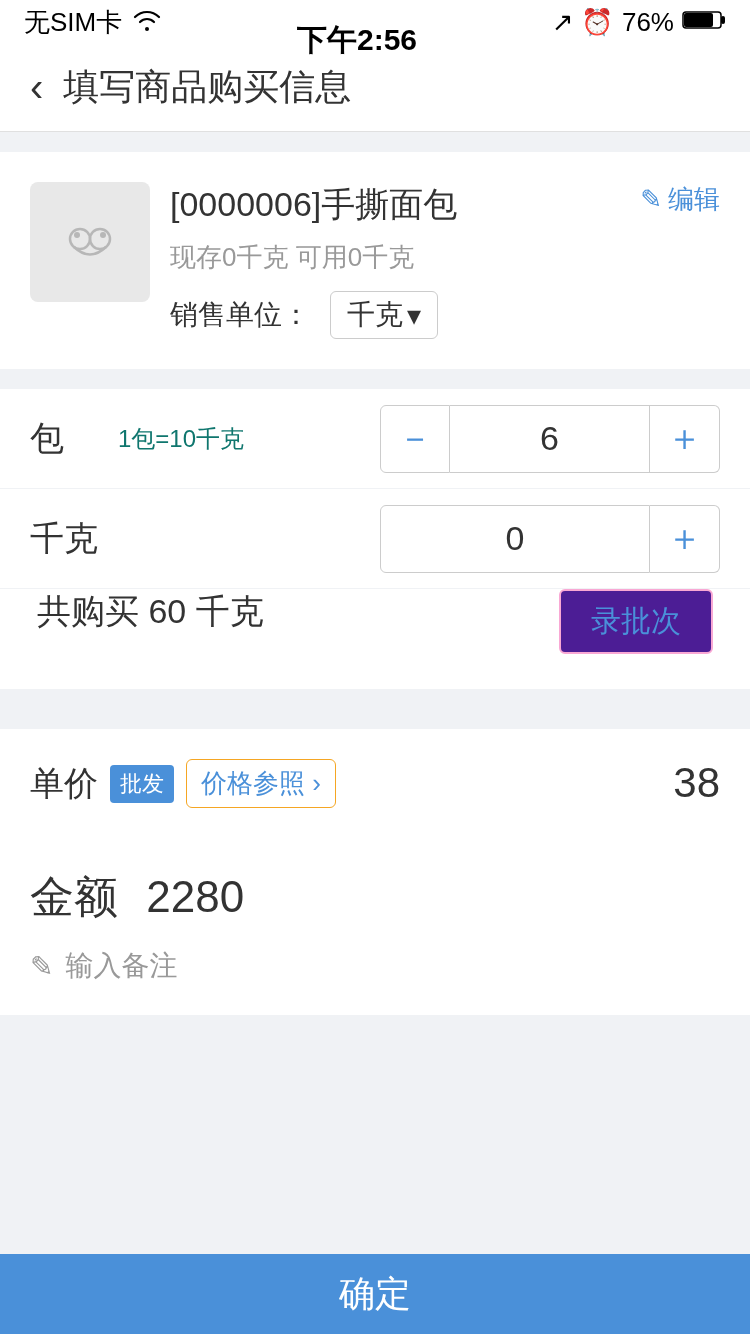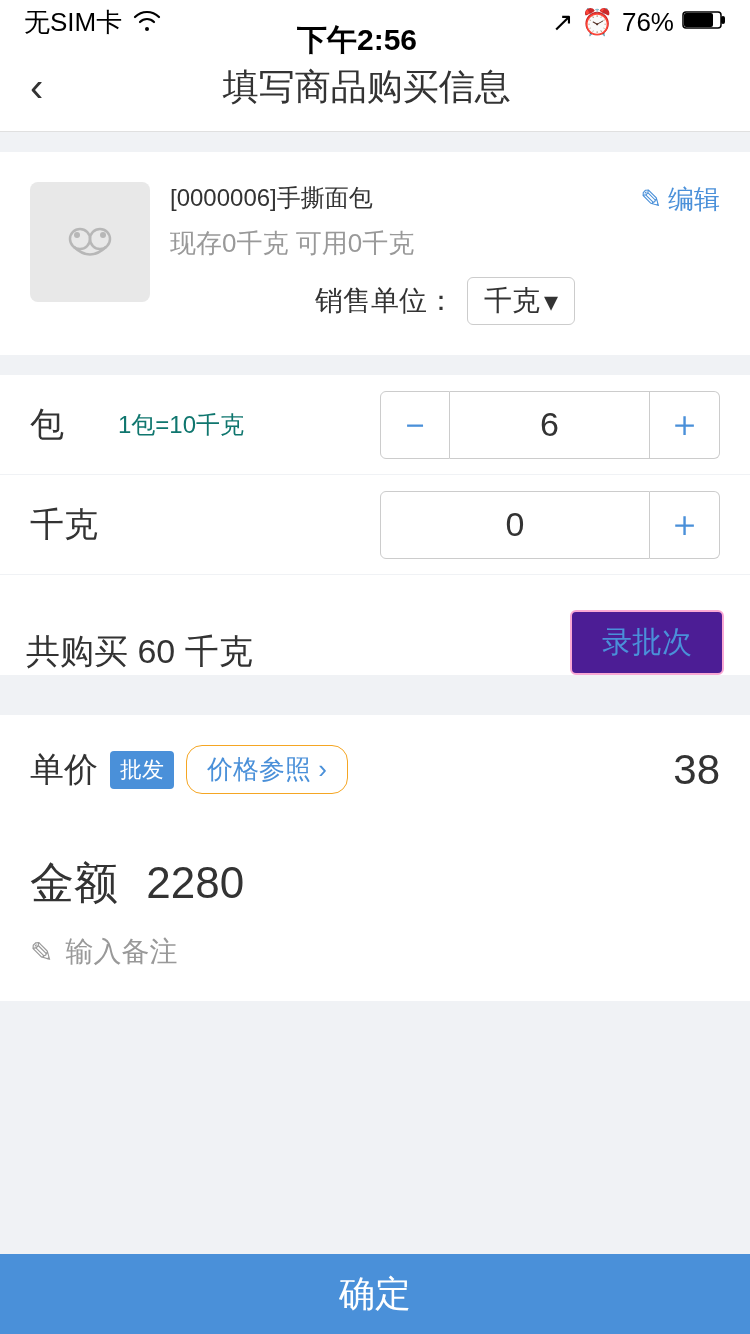--- a/index.html
+++ b/index.html
@@ -38,21 +38,21 @@
       border-bottom: 1px solid #e0e0e0;
     }
     .nav-back {
       font-size: 40px;
       color: #333;
       margin-right: 20px;
       cursor: pointer;
     }
     .nav-title {
       flex: 1;
-      text-align: center;
+      text-align: left;
       font-size: 36px;
       font-weight: 500;
       color: #333;
       margin-right: 50px;
     }
 
     
     .product-card {
       background: #fff;
       margin-top: 20px;
@@ -72,37 +72,36 @@
       justify-content: center;
       flex-shrink: 0;
     }
     .product-image svg {
       width: 60px;
       height: 50px;
       opacity: 0.5;
     }
     .product-info { flex: 1; }
     .product-name {
-      font-size: 24px;
+      font-size: 34px;
       color: #333;
       font-weight: 500;
       margin-bottom: 12px;
     }
     .product-stock {
       font-size: 26px;
       color: #999;
       margin-bottom: 16px;
     }
     .product-unit-row {
       display: flex;
       align-items: center;
       font-size: 28px;
       color: #333;
-      gap: 12px;
-      justify-content: center;
+      gap: 20px;
     }
     .unit-dropdown {
       border: 1px solid #ccc;
       border-radius: 6px;
       padding: 4px 16px;
       font-size: 28px;
       color: #333;
       background: #fff;
       display: flex;
       align-items: center;
@@ -202,23 +201,23 @@
       display: flex;
       align-items: center;
       justify-content: center;
       border-radius: 6px 0 0 6px;
     }
 
     
     .total-row {
       background: #fff;
       display: flex;
-      align-items: flex-end;
+      align-items: flex-start;
       justify-content: space-between;
-      padding: 0 26px;
+      padding: 0 37px;
       height: 100px;
     }
     .total-text {
       font-size: 34px;
       color: #333;
     }
     .batch-btn {
       border: 2px solid #f9a8d4;
       border-radius: 6px;
       padding: 10px 30px;
@@ -227,43 +226,43 @@
       background: #4c1d95;
       cursor: pointer;
     }
 
     
     .price-section {
       background: #fff;
       margin-top: 20px;
       padding: 30px;
       display: flex;
-      align-items: flex-end;
+      align-items: flex-start;
       justify-content: space-between;
     }
     .price-left {
       display: flex;
       align-items: center;
       gap: 12px;
     }
     .price-label {
       font-size: 34px;
       color: #333;
     }
     .badge-pifa {
       background: #4a90d9;
       color: #fff;
       font-size: 22px;
       padding: 4px 10px;
       border-radius: 4px;
     }
     .price-ref-btn {
       border: 1.5px solid #f5a623;
-      border-radius: 16px;
-      padding: 6px 20px;
+      border-radius: 6px;
+      padding: 6px 14px;
       color: #4a90d9;
       font-size: 26px;
       background: #fff;
       display: flex;
       align-items: center;
       gap: 4px;
       cursor: pointer;
     }
     .price-value {
       font-size: 42px;

